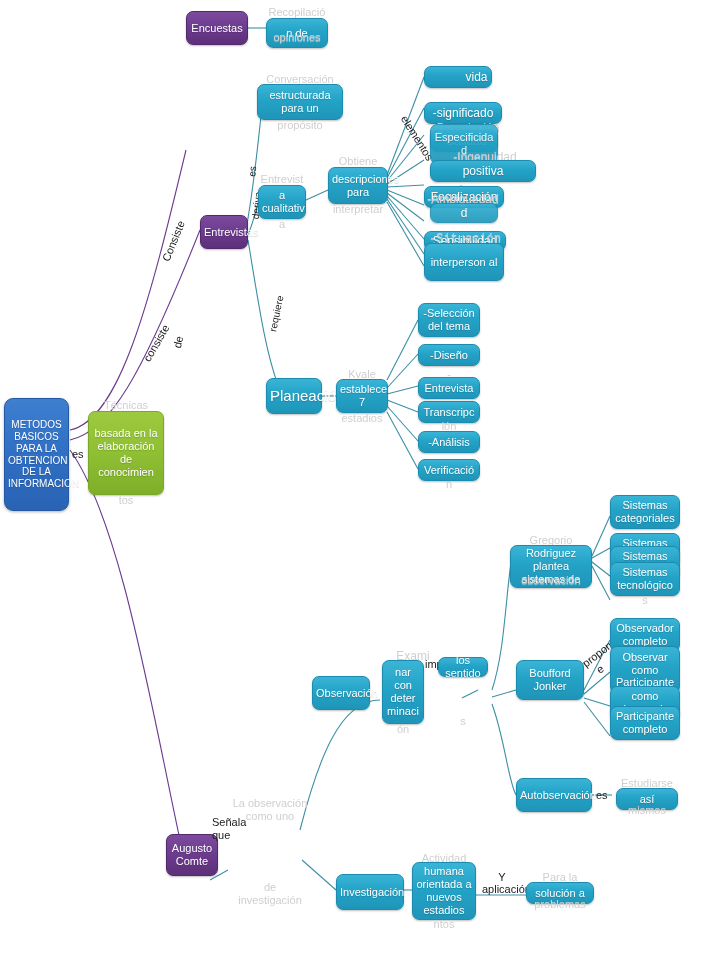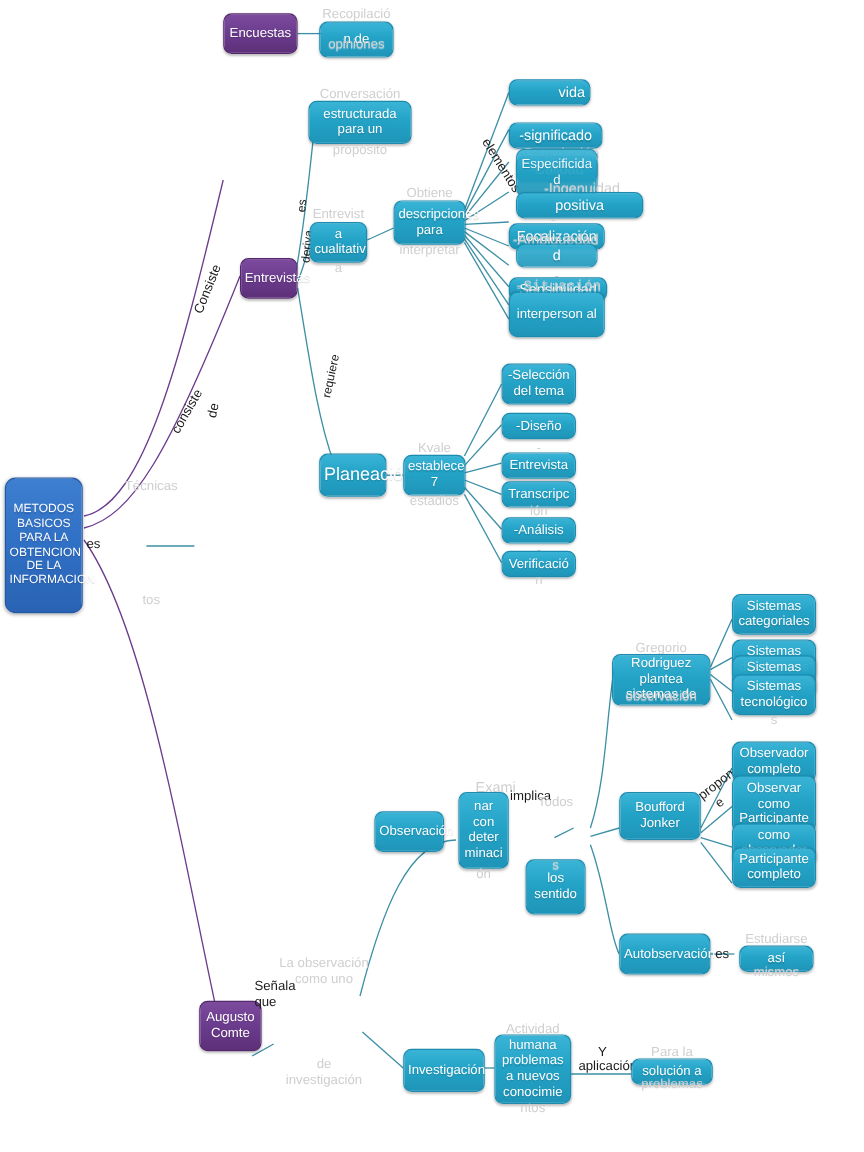--- a/index.html
+++ b/index.html
@@ -125,20 +125,23 @@
       <path d="M210,880 L228,870"></path>
     </g>
   </svg>
 
   <div class="node n-root" style="left:4px;top:398px;width:65px;height:113px;font-size:10px;">
     <span>METODOS BASICOS PARA LA OBTENCION  DE LA INFORMACION</span>
   </div>
   <div class="lbl" style="left:72px;top:448px;font-size:11px;">es</div>
 
   <div class="ghost" style="left:88px;top:399px;width:76px;font-size:11px;">Técnicas</div>
+  <div class="node n-green" style="left:88px;top:411px;width:76px;height:84px;font-size:11px;">
+    <span>basada en la elaboración de conocimien</span>
+  </div>
   <div class="ghost" style="left:88px;top:494px;width:76px;font-size:11px;">tos</div>
 
   <div class="lbl rot-n70" style="left:152px;top:235px;">Consiste</div>
   <div class="lbl rot-n62" style="left:136px;top:337px;">consiste</div>
   <div class="lbl rot-n80" style="left:172px;top:336px;">de</div>
 
   <div class="node n-purple" style="left:186px;top:11px;width:62px;height:34px;font-size:11px;">
     <span>Encuestas</span>
   </div>
   <div class="ghost" style="left:266px;top:6px;width:62px;font-size:11px;">Recopilació</div>
@@ -276,21 +279,21 @@
 
   <div class="ghost" style="left:392px;top:649px;width:42px;font-size:12px;">Exami</div>
   <div class="node n-blue" style="left:382px;top:660px;width:42px;height:64px;font-size:11px;">
     <span>nar con deter minaci</span>
   </div>
   <div class="ghost" style="left:382px;top:723px;width:42px;font-size:11px;">ón</div>
 
   <div class="lbl vert" style="left:425px;top:658px;font-size:11px;">implica</div>
 
   <div class="ghost" style="left:438px;top:663px;width:50px;font-size:11px;">Todos</div>
-  <div class="node n-blue" style="left:438px;top:716px;width:50px;height:46px;font-size:11px;">
+  <div class="node n-blue" style="left:438px;top:657px;width:50px;height:20px;font-size:11px;">
     <span>los sentido</span>
   </div>
   <div class="ghost" style="left:438px;top:715px;width:50px;font-size:11px;">s</div>
 
   <div class="node n-blue" style="left:516px;top:660px;width:68px;height:40px;font-size:11px;">
     <span>Boufford Jonker</span>
   </div>
   <div class="lbl rot-n40" style="left:580px;top:648px;font-size:11px;">propon</div>
   <div class="lbl rot-n40" style="left:597px;top:663px;font-size:11px;">e</div>
 
@@ -324,21 +327,21 @@
 
   <div class="ghost" style="left:232px;top:797px;width:76px;font-size:11px;">La observación como uno</div>
   <div class="ghost" style="left:232px;top:881px;width:76px;font-size:11px;">de investigación</div>
 
   <div class="node n-blue" style="left:336px;top:874px;width:68px;height:36px;font-size:11px;justify-content:center;">
     <span>Investigación</span>
   </div>
 
   <div class="ghost" style="left:412px;top:852px;width:64px;font-size:11px;">Actividad</div>
   <div class="node n-blue" style="left:412px;top:862px;width:64px;height:58px;font-size:11px;">
-    <span>humana problemas a nuevos conocimie</span>
+    <span>humana orientada a nuevos estadios</span>
   </div>
   <div class="ghost" style="left:412px;top:918px;width:64px;font-size:11px;">ntos</div>
 
   <div class="lbl wrap" style="left:482px;top:871px;width:40px;font-size:11px;">Y aplicación</div>
 
   <div class="ghost" style="left:526px;top:871px;width:68px;font-size:11px;">Para la</div>
   <div class="node n-blue" style="left:526px;top:882px;width:68px;height:22px;font-size:11px;">
     <span>solución a</span>
   </div>
   <div class="ghost" style="left:526px;top:898px;width:68px;font-size:11px;">problemas</div>

